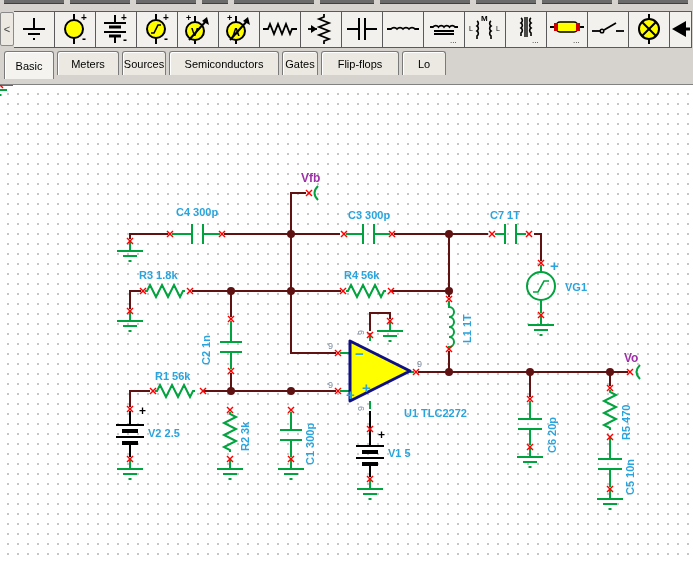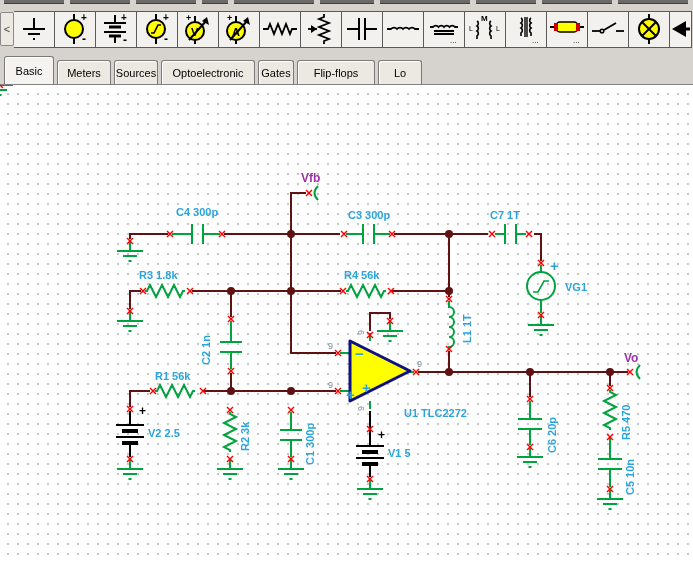--- a/index.html
+++ b/index.html
@@ -16,21 +16,21 @@
              border-radius:2px;display:flex;align-items:center;justify-content:center;
              font-size:11px;color:#444;}
   .tbtn{width:41px;height:37px;background:#f2f1ee;border:1px solid #5a5a5a;border-left:none;
         display:flex;align-items:center;justify-content:center;}
   .tbtn:first-of-type{border-left:1px solid #5a5a5a;}
   .tbtn svg{display:block;}
   .tbtn-partial{width:22px;height:37px;background:#f2f1ee;border:1px solid #5a5a5a;border-left:none;
         overflow:hidden;display:flex;align-items:center;}
   
   .tabbar{position:absolute;left:0;top:51px;width:693px;height:33px;background:#d6d3ce;
-          display:flex;align-items:flex-end;padding-left:4px;}
+          display:flex;align-items:flex-start;padding-left:4px;}
   .tab{height:24px;margin-right:3px;background:#ece9e2;border:1px solid #7a7a7a;border-bottom:none;
        border-radius:3px 3px 0 0;font-size:11px;color:#000;display:flex;align-items:center;
        justify-content:center;box-shadow:inset 1px 1px 0 #fff;white-space:nowrap;overflow:hidden;}
   .tab.active{height:28px;background:#f4f3f0;position:relative;z-index:2;}
   
   .canvas{position:absolute;left:0;top:84px;width:693px;height:479px;background:#fff;
           border-top:1px solid #828282;
           background-image:radial-gradient(circle,#c6c6c6 0.9px,transparent 1.1px);
           background-size:10px 10px;background-position:3px 4px;}
   .canvas svg{position:absolute;left:0;top:0;}
@@ -209,23 +209,23 @@
     <div class="tbtn-partial">
       <svg width="20" height="32" viewBox="0 0 20 32">
         <polygon points="2,16 16,8 16,24" fill="#000"></polygon>
         <line x1="14" y1="16" x2="20" y2="16" stroke="#000" stroke-width="3"></line>
       </svg>
     </div>
   </div>
 
   <div class="tabbar">
     <div class="tab active" style="width:50px">Basic</div>
-    <div class="tab" style="width:54px">Meters</div>
+    <div class="tab" style="width:62px">Meters</div>
     <div class="tab" style="width:44px">Sources</div>
-    <div class="tab" style="width:94px">Optoelectronic</div>
+    <div class="tab" style="width:110px">Semiconductors</div>
     <div class="tab" style="width:36px">Gates</div>
     <div class="tab" style="width:78px">Flip-flops</div>
     <div class="tab" style="width:44px">Lo</div>
   </div>
 
   <div class="canvas">
     <svg width="693" height="479" viewBox="0 0 693 479">
       <defs></defs>
       <g id="gnd" stroke="#00a33e" stroke-width="2" fill="none">
         <line x1="0" y1="-10" x2="0" y2="0"></line>

